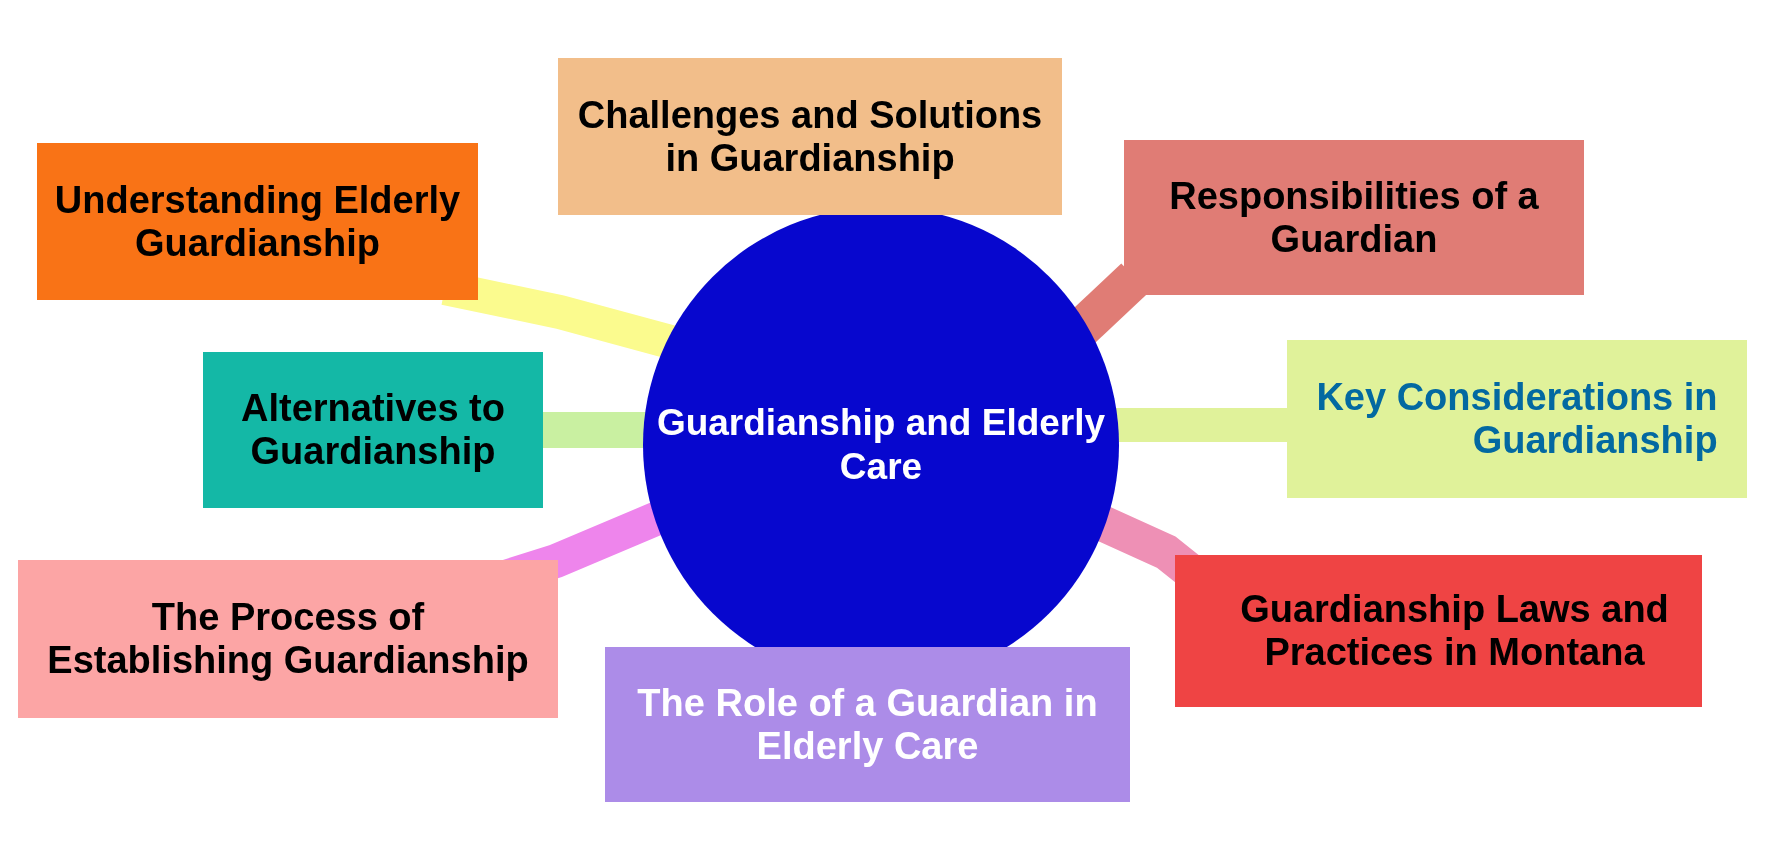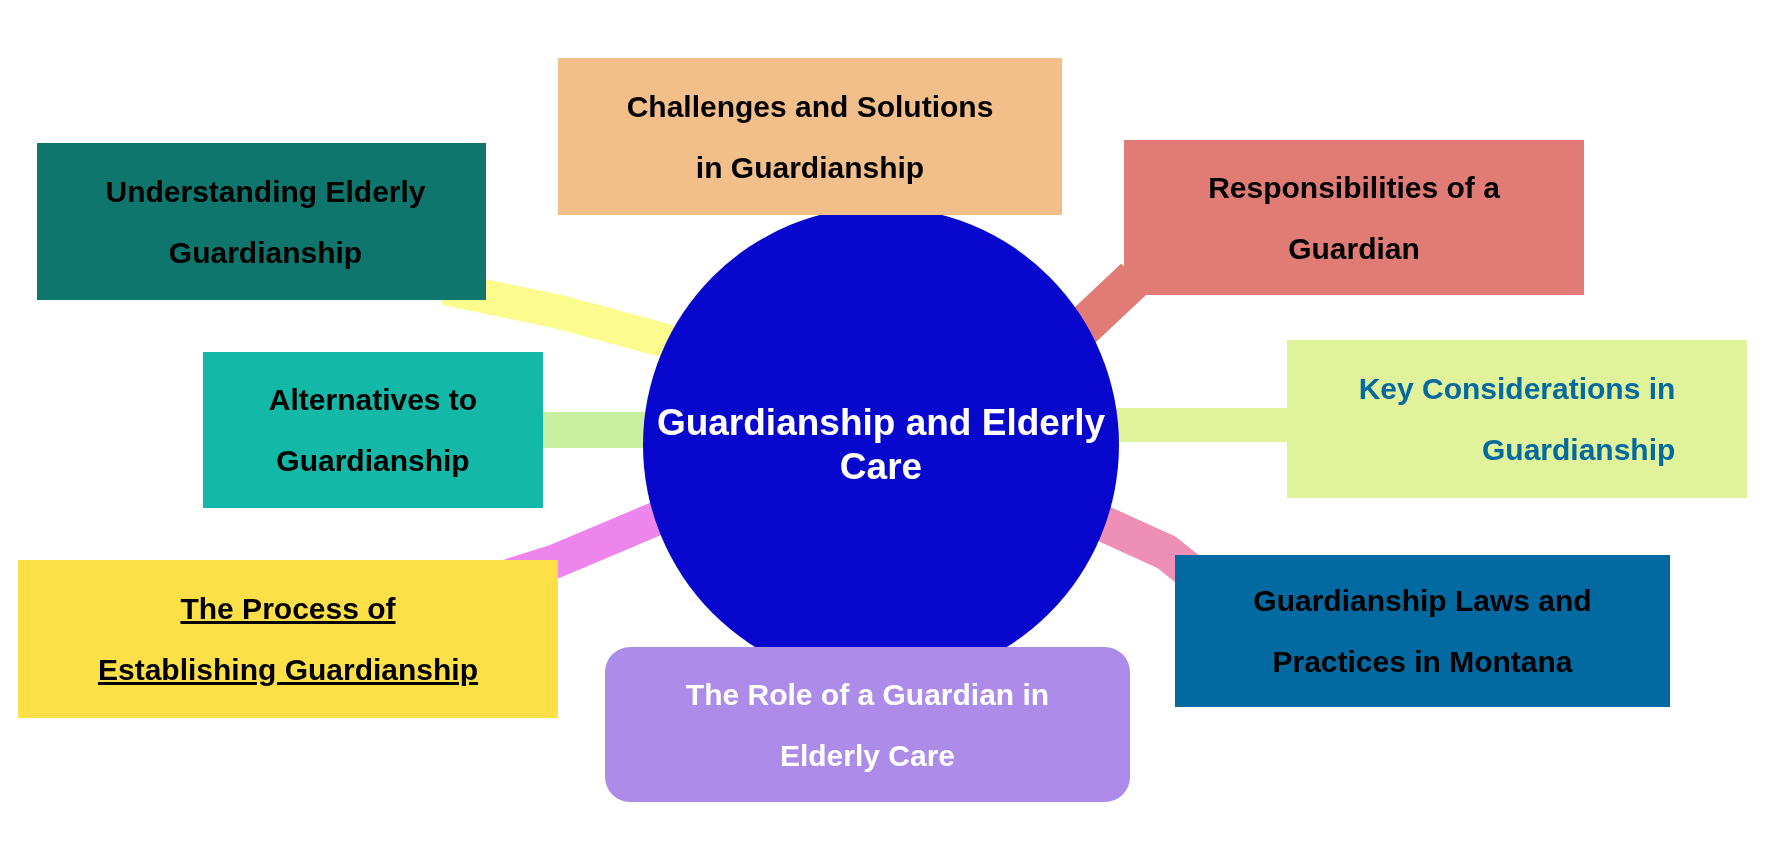--- a/index.html
+++ b/index.html
@@ -12,32 +12,32 @@
   }
   .layer{position:absolute;left:0;top:0;}
   .node{
     position:absolute;
     display:flex;align-items:center;justify-content:center;
     text-align:center;
   }
   .label{
     white-space:pre-line;
     font-weight:600;
-    font-size:30px;
-    line-height:61px;
+    font-size:38px;
+    line-height:43px;
     color:#000;
   }
   
   .n-understanding{left:37px;top:143px;width:441px;height:157px;}
   .n-challenges{left:558px;top:58px;width:504px;height:157px;}
   .n-responsibilities{left:1100px;top:140px;width:460px;height:155px;margin-left:24px;}
   .n-alternatives{left:203px;top:352px;width:340px;height:156px;}
   .n-key{left:1287px;top:340px;width:460px;height:158px;}
   .n-process{left:18px;top:560px;width:540px;height:158px;}
-  .n-role{left:605px;top:647px;width:525px;height:155px;border-radius:25px;}
+  .n-role{left:605px;top:647px;width:525px;height:155px;}
   .n-laws{left:1175px;top:555px;width:495px;height:152px;}
   .center-label{
     left:646px;top:383px;width:470px;height:124px;
     position:absolute;display:flex;align-items:center;justify-content:center;
     text-align:center;
   }
   .center-label .label{font-size:37px;line-height:44px;}
 </style>
 </head>
 <body>
@@ -57,48 +57,48 @@
   <div class="center-label">
     <span class="label" style="color: rgb(255, 255, 255);">Guardianship and Elderly
 Care</span>
   </div>
 
   <div class="node n-challenges" style="background: rgb(242, 190, 138);">
     <span class="label" style="color: rgb(0, 0, 0);">Challenges and Solutions
 in Guardianship</span>
   </div>
 
-  <div class="node n-understanding" style="background: #0f766e; padding-left: 8px;">
+  <div class="node n-understanding" style="background: #f97316;">
     <span class="label" style="color: rgb(0, 0, 0);">Understanding Elderly
 Guardianship</span>
   </div>
 
   <div class="node n-responsibilities" style="background: rgb(224, 124, 117);">
     <span class="label" style="color: rgb(0, 0, 0);">Responsibilities of a
 Guardian</span>
   </div>
 
   <div class="node n-alternatives" style="background: #14b8a6;">
     <span class="label" style="color: rgb(0, 0, 0);">Alternatives to
 Guardianship</span>
   </div>
 
   <div class="node n-key" style="background: rgb(224, 242, 154);">
     <span class="label" style="color: #0369a1; text-align: right;">Key Considerations in
 Guardianship</span>
   </div>
 
-  <div class="node n-process" style="background: #fde047; text-decoration: underline;">
+  <div class="node n-process" style="background: #fca5a5;">
     <span class="label" style="color: rgb(0, 0, 0);">The Process of
 Establishing Guardianship</span>
   </div>
 
   <div class="node n-role" style="background: rgb(172, 140, 232);">
     <span class="label" style="color: rgb(255, 255, 255);">The Role of a Guardian in
 Elderly Care</span>
   </div>
 
-  <div class="node n-laws" style="background: #0369a1;">
+  <div class="node n-laws" style="background: #ef4444; padding-left: 32px;">
     <span class="label" style="color: rgb(0, 0, 0);">Guardianship Laws and
 Practices in Montana</span>
   </div>
 
 </div>
 
 </body></html>

